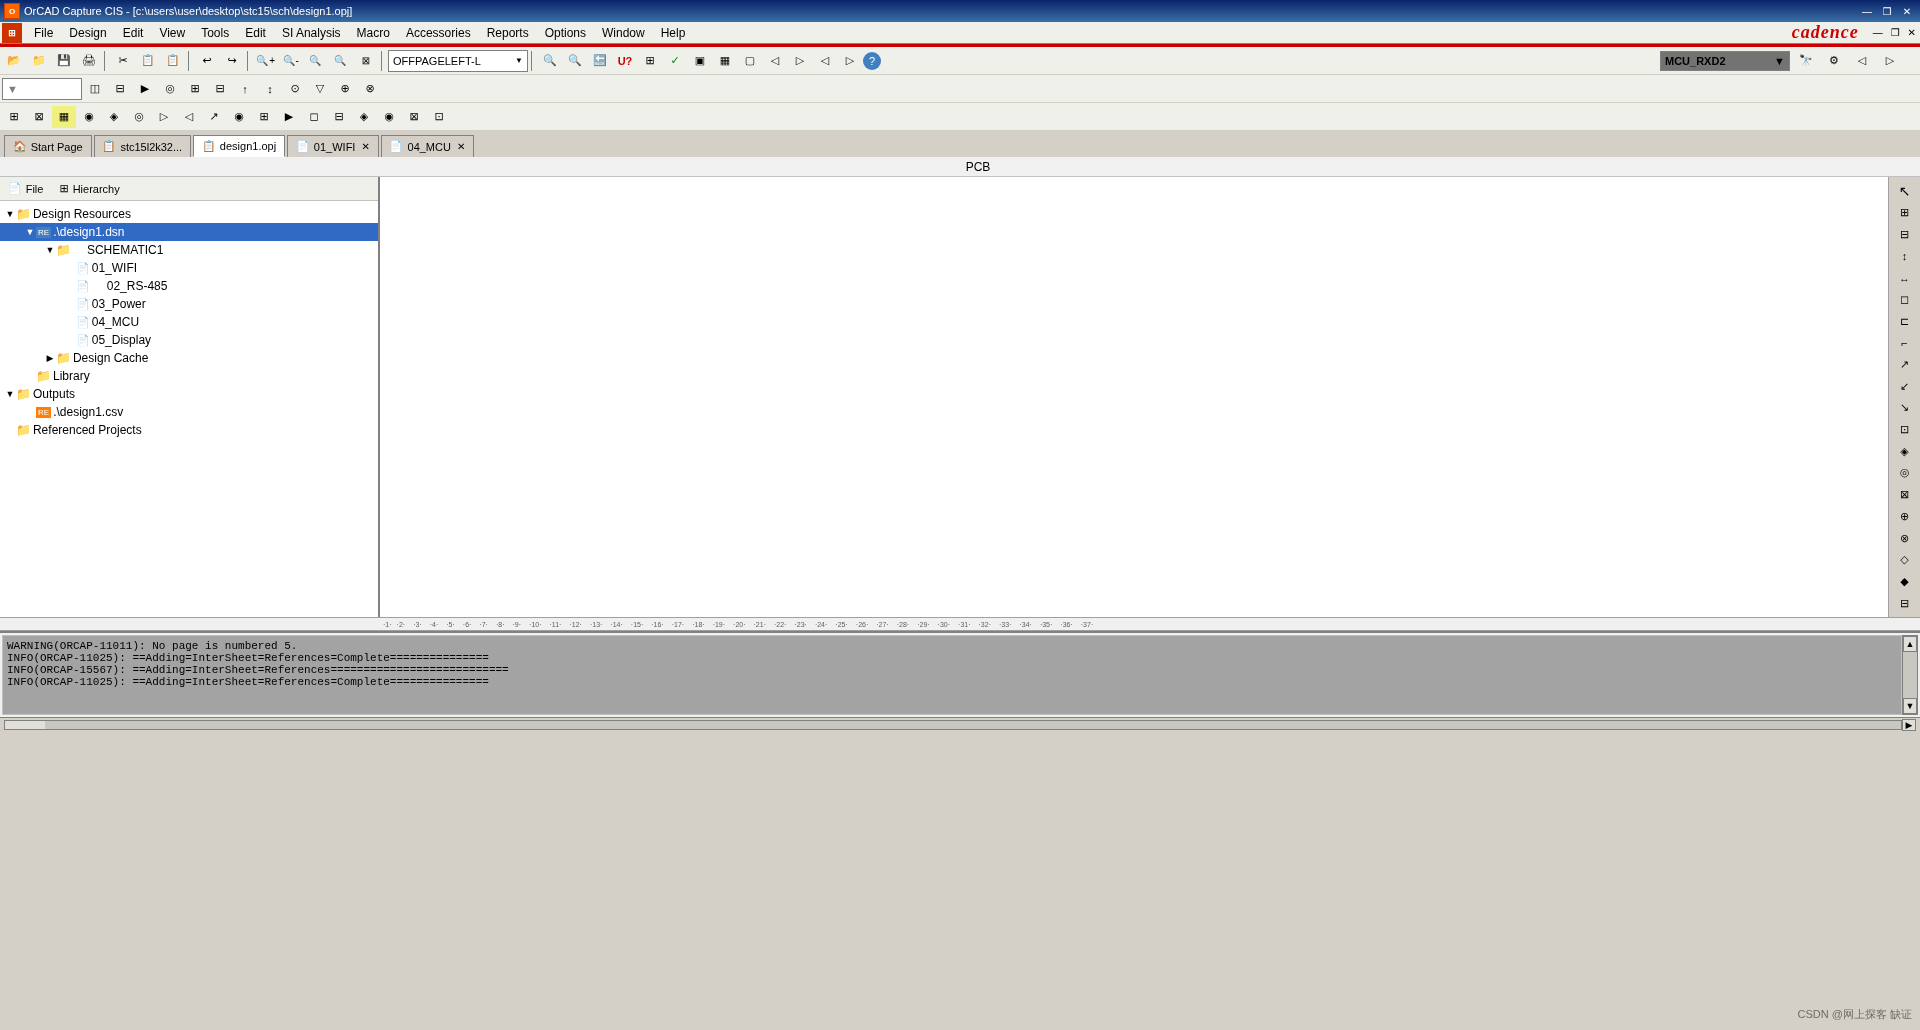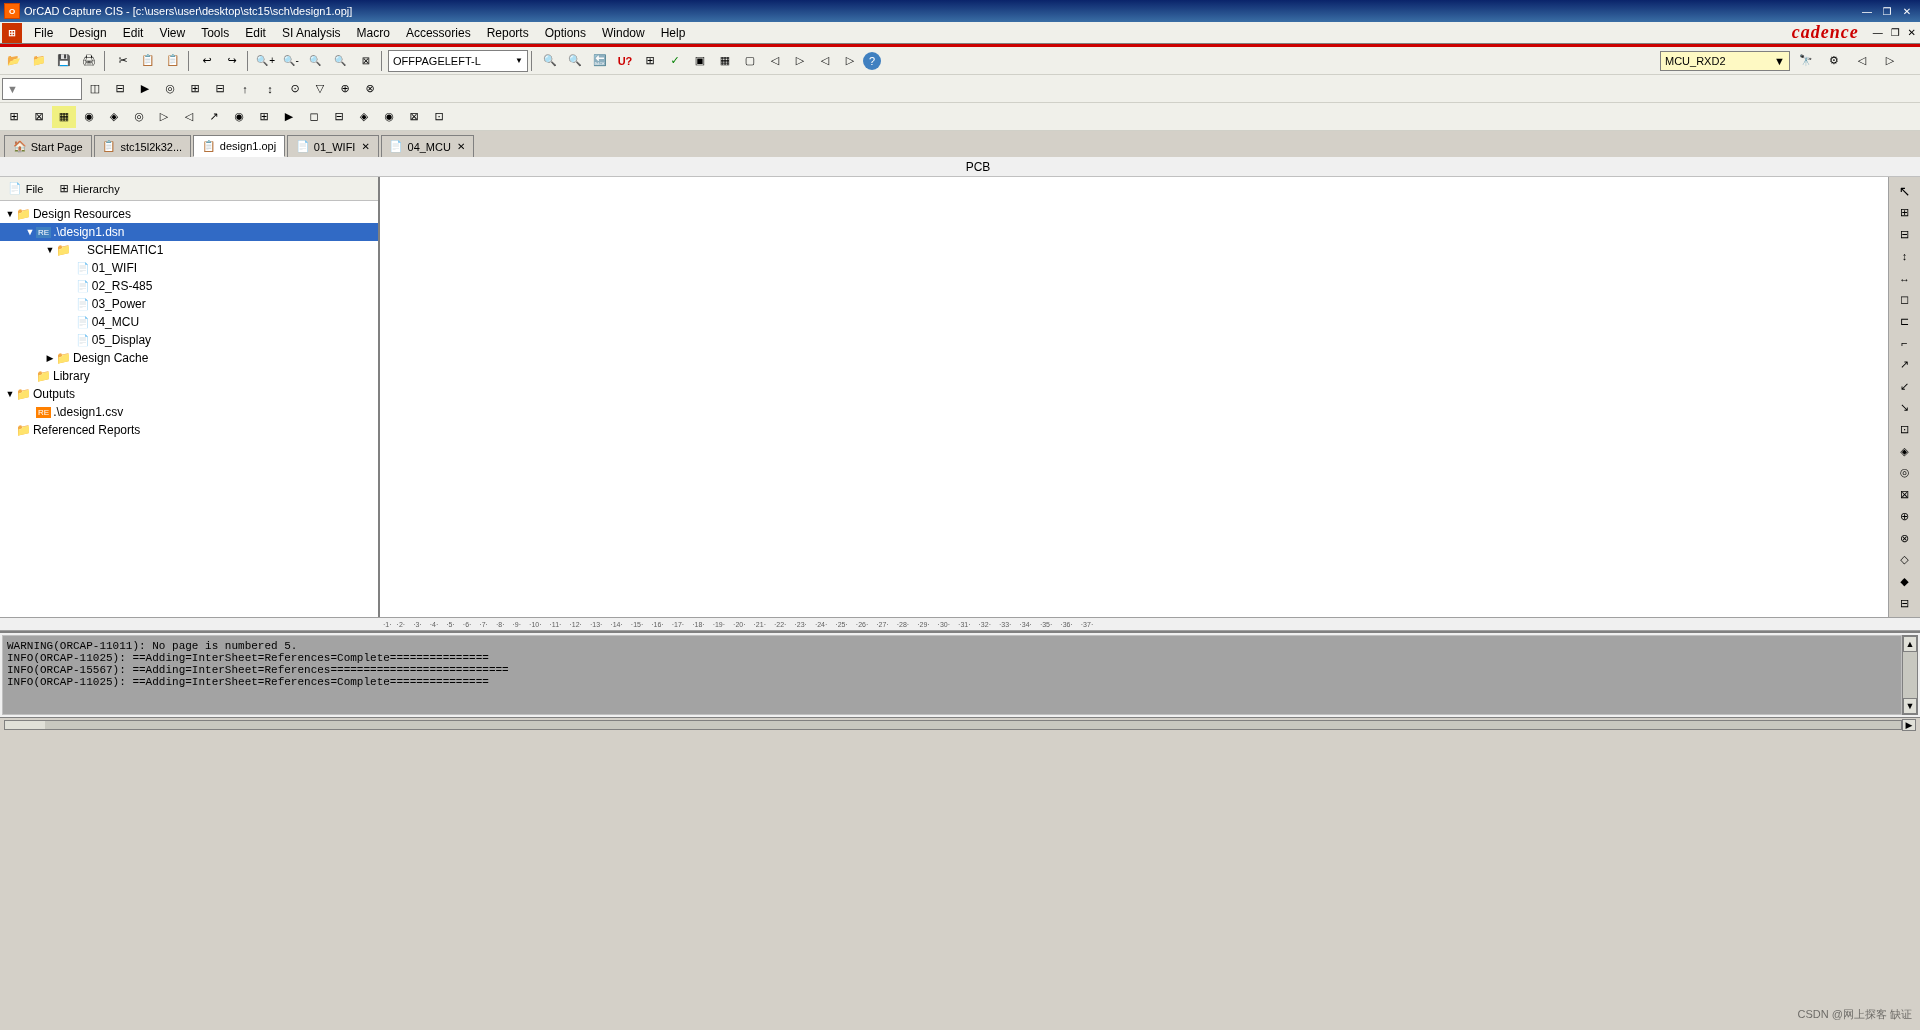--- a/index.html
+++ b/index.html
@@ -240,27 +240,28 @@
     
     #top-right-area {
       display: flex;
       align-items: center;
       gap: 4px;
       padding-right: 8px;
     }
     .small-dropdown {
       height: 20px;
       border: 1px solid #808080;
-      background: #fef9c3;
+      background: #737373;
       display: flex;
       align-items: center;
       padding: 0 4px;
       font-size: 11px;
       min-width: 120px;
       cursor: pointer;
+      font-weight: bold;
     }
   </style>
 </head>
 <body>
 
 <div id="title-bar">
   <div class="title-left">
     <div class="title-icon">O</div>
     <span>OrCAD Capture CIS - [c:\users\user\desktop\stc15\sch\design1.opj]</span>
   </div>
@@ -454,21 +455,21 @@
 
       <div class="tree-item" style="padding-left:64px;">
         <span class="expand-icon" style="width:12px;"></span>
         <span style="font-size:11px;color:#4080c0;">📄</span>
         <span style="margin-left:2px;">01_WIFI</span>
       </div>
 
       <div class="tree-item" style="padding-left:64px;">
         <span class="expand-icon" style="width:12px;"></span>
         <span style="font-size:11px;color:#4080c0;">📄</span>
-        <span style="margin-left:2px;">02_RS-485</span>
+        <span style="margin-left:17px;">02_RS-485</span>
       </div>
 
       <div class="tree-item" style="padding-left:64px;">
         <span class="expand-icon" style="width:12px;"></span>
         <span style="font-size:11px;color:#4080c0;">📄</span>
         <span style="margin-left:2px;">03_Power</span>
       </div>
 
       <div class="tree-item" style="padding-left:64px;">
         <span class="expand-icon" style="width:12px;"></span>
@@ -502,21 +503,21 @@
 
       <div class="tree-item" style="padding-left:24px;">
         <span class="expand-icon" style="width:12px;"></span>
         <span style="background:#ff8000;color:white;font-size:8px;padding:1px 2px;margin-right:2px;">RE</span>
         <span>.\design1.csv</span>
       </div>
 
       <div class="tree-item" style="padding-left:4px;">
         <span class="expand-icon" style="width:12px;"></span>
         <span>📁</span>
-        <span style="margin-left:2px;">Referenced Reports</span>
+        <span style="margin-left:2px;">Referenced Projects</span>
       </div>
     </div>
   </div>
 
   <div style="flex:1;background:white;position:relative;overflow:hidden;">
     
   </div>
 
   <div style="width:32px;background:#d4d0c8;border-left:1px solid #a0a0a0;display:flex;flex-direction:column;align-items:center;padding:4px 0;gap:2px;overflow:hidden;">
     <div class="rt-btn" style="font-size:14px;">↖</div>

